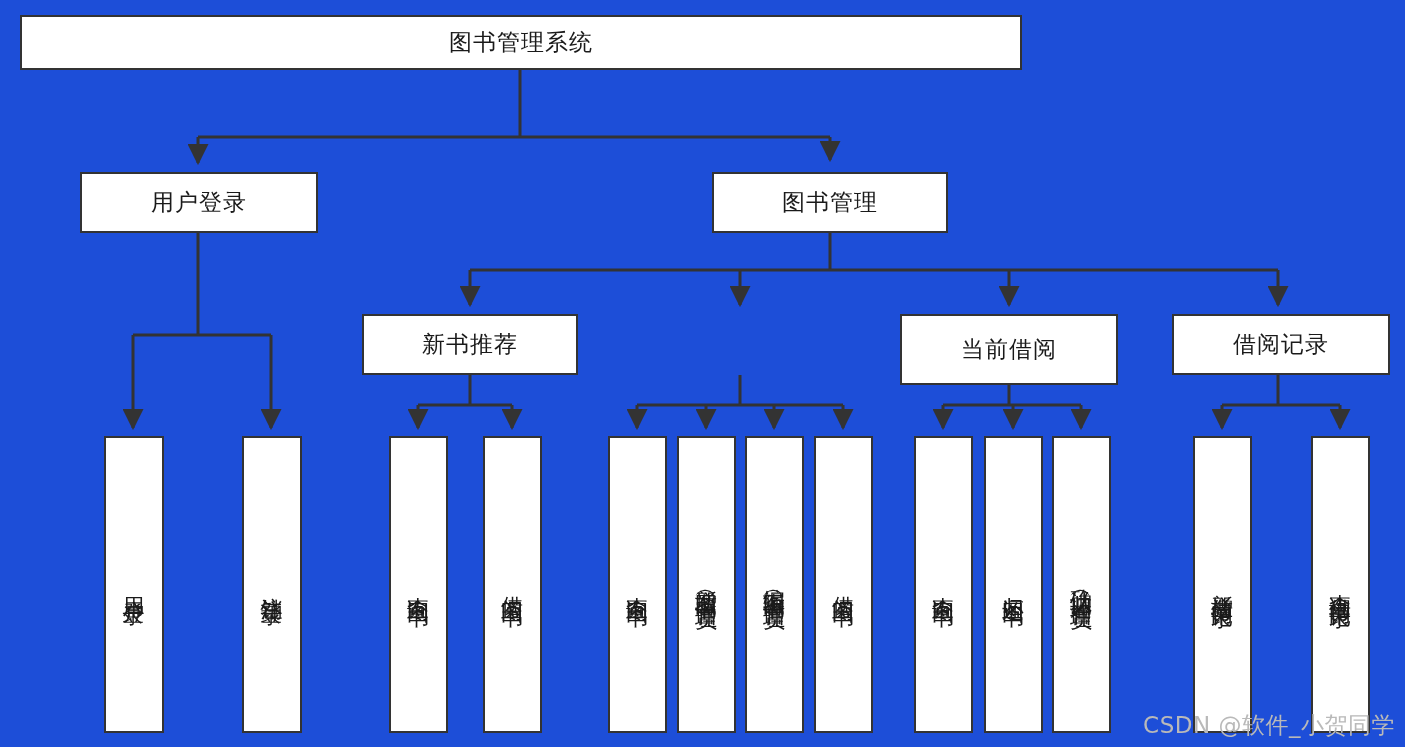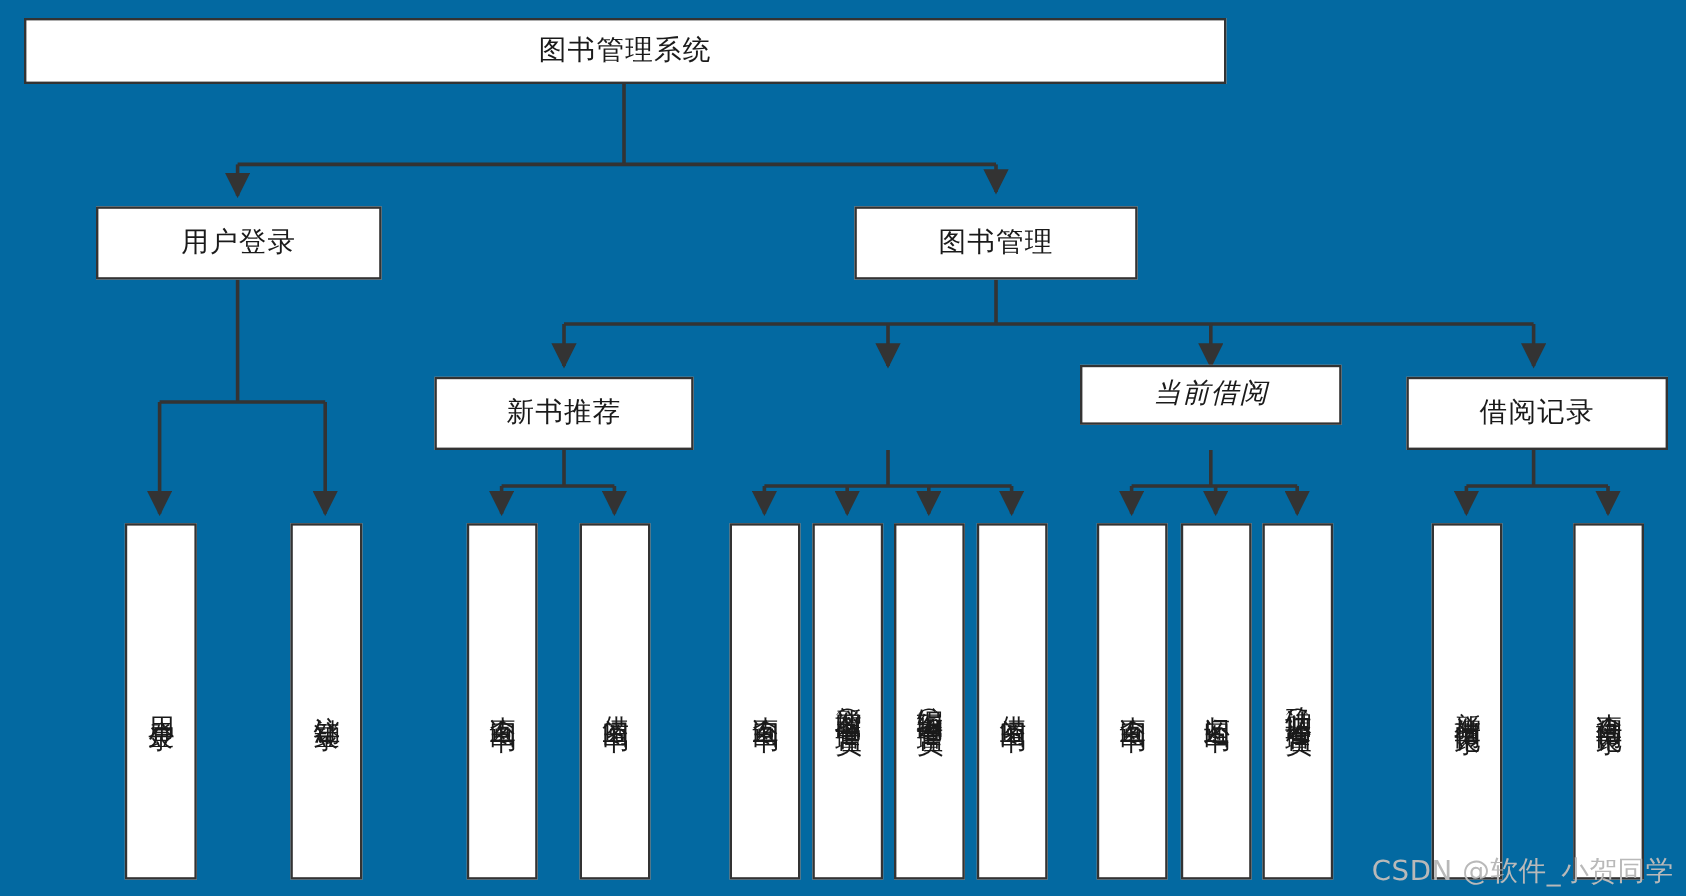--- a/index.html
+++ b/index.html
@@ -8,21 +8,21 @@
     padding: 0;
     background: #ffffff;
   }
   body {
     font-family: "DejaVu Sans", "Liberation Sans", sans-serif;
   }
   #diagram-root {
     position: relative;
     width: 1405px;
     height: 747px;
-    background: #0369a1;
+    background: #1d4ed8;
     overflow: hidden;
   }
   #diagram-svg {
     position: absolute;
     left: 0;
     top: 0;
     width: 1405px;
     height: 747px;
   }
   .node-box {
@@ -129,21 +129,21 @@
 
   <div class="node-box horizontal" style="left:712px; top:172px; width:236px; height:61px;">
     <span class="node-label">图书管理</span>
   </div>
 
   <div class="node-box horizontal" style="left:362px; top:314px; width:216px; height:61px;">
     <span class="node-label">新书推荐</span>
   </div>
 
 
-  <div class="node-box horizontal" style="left:900px; top:304px; width:218px; height:50px;font-style:italic;">
+  <div class="node-box horizontal" style="left:900px; top:314px; width:218px; height:71px;">
     <span class="node-label">当前借阅</span>
   </div>
 
   <div class="node-box horizontal" style="left:1172px; top:314px; width:218px; height:61px;justify-content:center;">
     <span class="node-label">借阅记录</span>
   </div>
 
   <div class="node-box vertical" style="left:104px; top:436px; width:60px; height:297px;">
     <span class="node-label">用户登录</span>
   </div>

